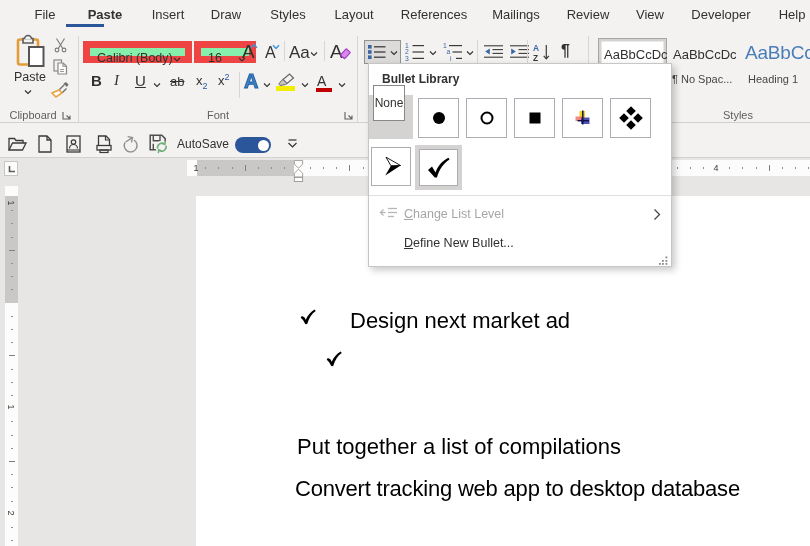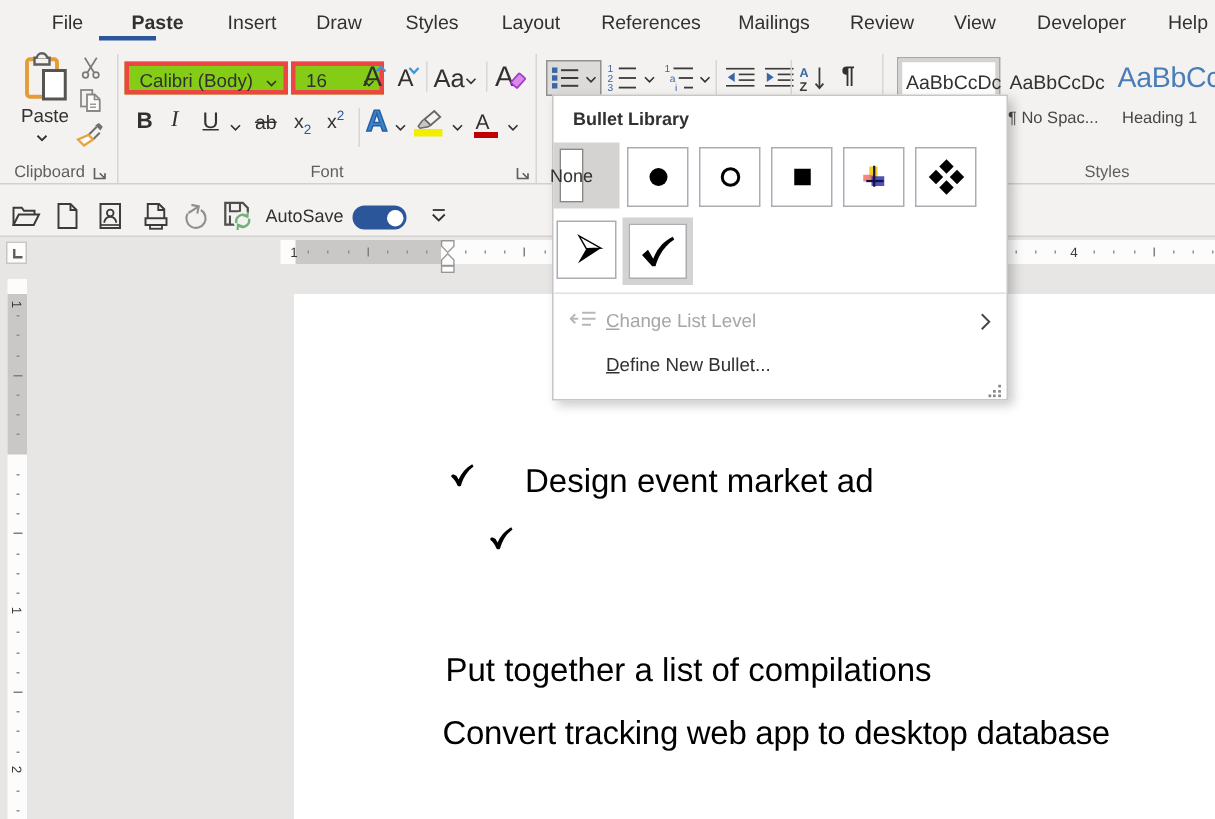--- a/index.html
+++ b/index.html
@@ -6,21 +6,21 @@
 html,body { width:810px; height:546px; overflow:hidden; }
 body { font-family:"Liberation Sans", sans-serif; position:relative; background:#f3f2f1; }
 svg { position:absolute; overflow:visible; }
 #menubar { position:absolute; left:0; top:0; width:810px; height:28px; background:#f3f2f1; }
 #menubar span { position:absolute; top:7px; font-size:13px; color:#323130; transform:translateX(-50%); white-space:nowrap;margin-left:20px; }
 #menubar .home { font-weight:700; }
 #homebar { position:absolute; left:66px; top:24px; width:38px; height:3px; background:#2b579a; }
 #ribbon { position:absolute; left:0; top:28px; width:810px; height:95px; background:#f3f2f1; border-bottom:1px solid #d2d0ce; }
 .vdiv { position:absolute; top:8px; width:1px; height:86px; background:#d8d6d4; }
 .grouplabel { position:absolute; top:81px; font-size:11px; color:#605e5c; transform:translateX(-50%); white-space:nowrap; }
-.combo { position:absolute; background:#84cc16; border:3px solid #ef4444; font-size:12.5px; color:#323130; white-space:nowrap; }
+.combo { position:absolute; background:#86efac; border:7px solid #ef4444; font-size:12.5px; color:#323130; white-space:nowrap; }
 .glyph { position:absolute; color:#323130; white-space:nowrap; }
 .chevd { position:absolute; width:8px; height:8px; }
 #qat { position:absolute; left:0; top:124px; width:810px; height:34px; background:#f3f2f1; border-bottom:1px solid #d4d2d0; }
 #workspace { position:absolute; left:0; top:158px; width:810px; height:388px; background:#e7e6e5; }
 #page { position:absolute; left:196px; top:38px; width:614px; height:350px; background:#fff; }
 #hruler { position:absolute; left:187px; top:2px; width:623px; height:16px; background:#fcfcfc; }
 #vruler { position:absolute; left:5px; top:28px; width:13px; height:360px; background:#fcfcfc; }
 .rnum { position:absolute; font-size:9px; color:#3b3a39; width:6px; text-align:center; }
 .doctext { position:absolute; font-size:22px; color:#000; white-space:nowrap; }
 #dropdown { position:absolute; left:368px; top:63px; width:304px; height:204px; background:#fff; border:1px solid #c8c6c4; box-shadow:3px 3px 7px rgba(0,0,0,0.22); z-index:50; }
@@ -369,33 +369,33 @@
     <div style="position:absolute;left:5.5px;top:314.6px;width:2px;height:1px;background:#909090;"></div>
     <div class="rnum" style="left:3px;top:322px;transform:rotate(90deg);">2</div>
     <div style="position:absolute;left:5.5px;top:341.0px;width:2px;height:1px;background:#909090;"></div>
     <div style="position:absolute;left:5.5px;top:354.2px;width:2px;height:1px;background:#909090;"></div>
     <div class="rnum" style="left:3px;top:12px;transform:rotate(90deg);">1</div>
   </div>
 
   <svg style="left:300px; top:151px;" width="17" height="16" viewBox="0 0 17 16">
     <path d="M1.0 9.0 C0.4 7.7 1.6 6.9 2.9 7.5 L4.4 8.3 L5.7 10.7 C7.7 6.1 10.9 2.7 14.8 0.5 L15.7 2.0 C11.8 4.8 9.0 9.0 7.3 14.8 C6.4 15.5 5.2 15.3 4.8 14.3 C4.1 12.4 2.8 10.6 1.0 9.0 Z" fill="#000"></path>
   </svg>
-  <div class="doctext" style="left:350px; top:150px;">Design event market ad</div>
+  <div class="doctext" style="left:350px; top:150px;">Design next market ad</div>
   <svg style="left:326px; top:193px;" width="17" height="16" viewBox="0 0 17 16">
     <path d="M1.0 9.0 C0.4 7.7 1.6 6.9 2.9 7.5 L4.4 8.3 L5.7 10.7 C7.7 6.1 10.9 2.7 14.8 0.5 L15.7 2.0 C11.8 4.8 9.0 9.0 7.3 14.8 C6.4 15.5 5.2 15.3 4.8 14.3 C4.1 12.4 2.8 10.6 1.0 9.0 Z" fill="#000"></path>
   </svg>
   <div class="doctext" style="left:297px; top:276px;">Put together a list of compilations</div>
   <div class="doctext" style="left:295px; top:318px; letter-spacing:-0.2px;">Convert tracking web app to desktop database</div>
 </div>
 
 <div id="dropdown">
   <div style="position:absolute; left:13px; top:8px; font-size:12px; font-weight:700; color:#323130;">Bullet Library</div>
 
   <div class="selframe" style="left:0px; top:31px; width:44px; height:44px;"></div>
-  <div class="cell" style="left:4px; top:35px; width:16px; height:36px; border-color:#8a8886;">
+  <div class="cell" style="left:4px; top:21px; width:32px; height:36px; border-color:#8a8886;">
     <span class="ctr" style="font-size:12px; color:#323130;">None</span>
   </div>
   <div class="cell" style="left:49px; top:34px;">
       <span class="ctr" style="width:12px; height:12px; background:#000; border-radius:50%;"></span>
     </div>
   <div class="cell" style="left:97px; top:34px;">
       <span class="ctr" style="width:13px; height:13px; border:2px solid #000; border-radius:50%;"></span>
     </div>
   <div class="cell" style="left:145px; top:34px;">
       <span class="ctr" style="width:11px; height:11px; background:#000;"></span>

